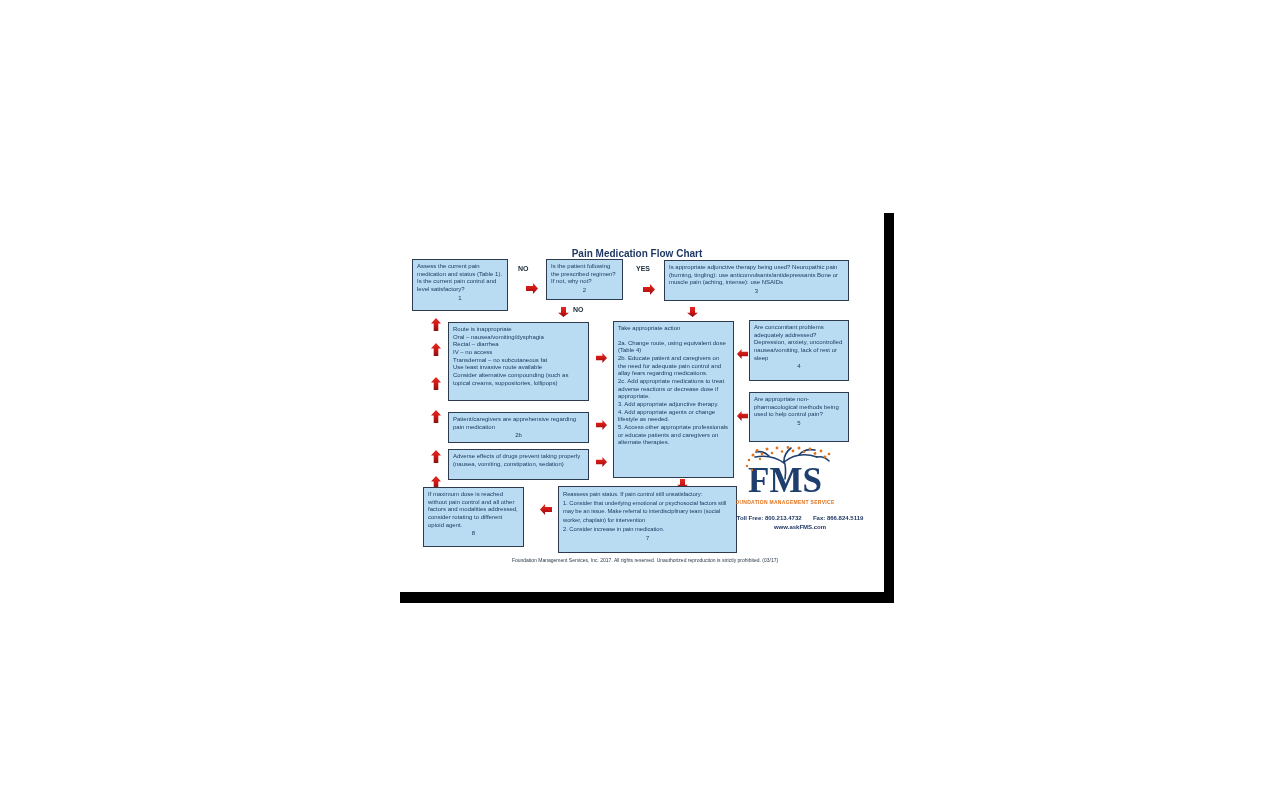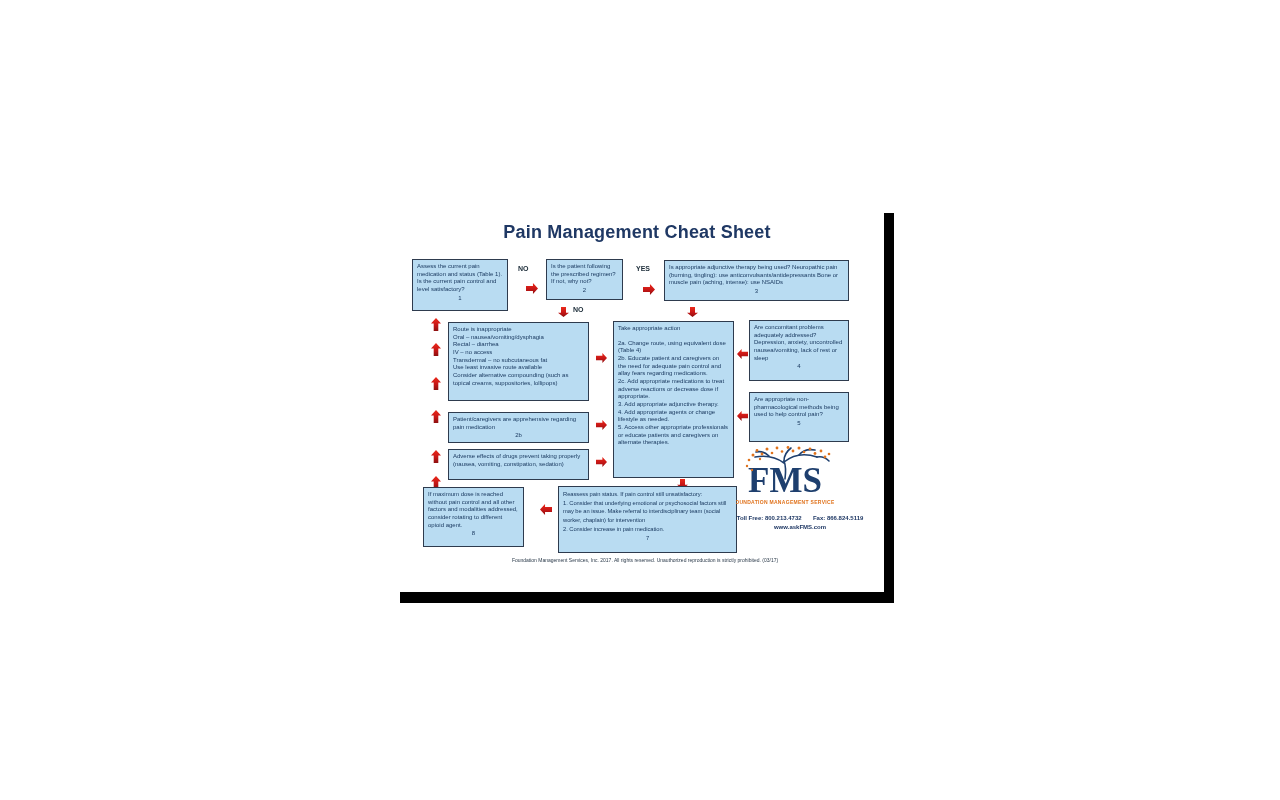--- a/index.html
+++ b/index.html
@@ -25,21 +25,21 @@
   .contact{position:absolute;left:345px;top:312px;width:130px;text-align:center;
     font-size:6px;font-weight:bold;color:#1f3864;line-height:1.5;}
   .footer{position:absolute;left:8px;top:355px;width:100%;text-align:center;
     font-size:5px;color:#2b3a4a;}
 </style>
 </head>
 <body>
 
 <div class="sheet">
 
-  <div class="title">Pain Management Cheat Sheet</div>
+  <div class="subtitle">Pain Medication Flow Chart</div>
 
   <div class="fbox" style="left:22px;top:57px;width:96px;height:52px;">
     <div>Assess the current pain medication and status (Table 1). Is the current pain control and level satisfactory?</div>
     <div class="num">1</div>
   </div>
 
   <div class="lbl" style="left:128px;top:63px;">NO</div>
   <div class="arrow ar-right" style="left:136px;top:81px;width:12px;height:11px;"></div>
 
   <div class="fbox" style="left:156px;top:57px;width:77px;height:41px;">

